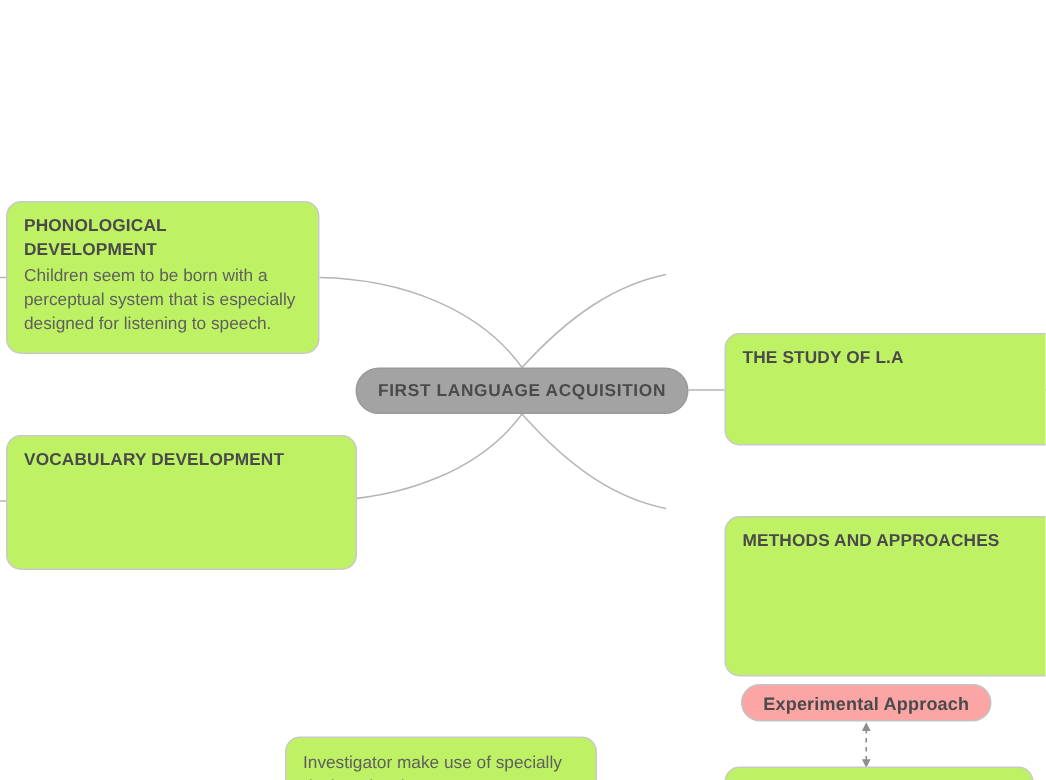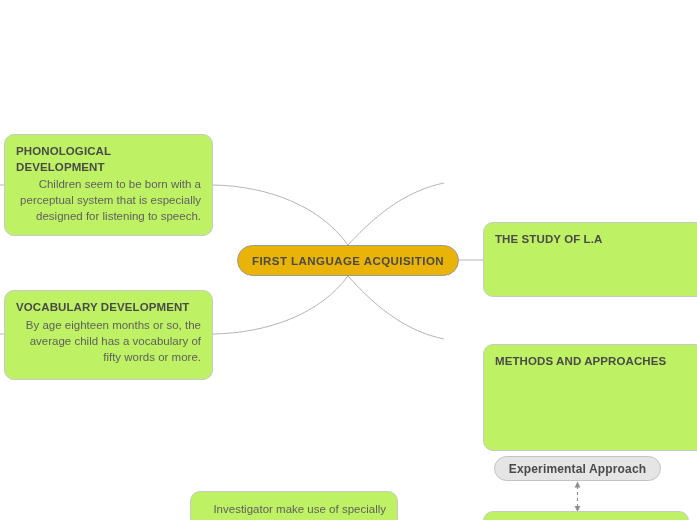--- a/index.html
+++ b/index.html
@@ -41,63 +41,62 @@
     color: #4a4a4a;
     line-height: 15.5px;
     letter-spacing: 0.1px;
     margin: 0 0 1px 0;
   }
   .node-body {
     font-size: 11.5px;
     color: #5f5f5f;
     line-height: 16px;
     margin: 0;
-    text-align: right;
   }
   .node-body.justify {
     text-align: justify;
   }
   .pill {
     position: absolute;
     box-sizing: border-box;
-    background: #eab308;
+    background: #a3a3a3;
     border: 1.4px solid #9a9a9a;
     border-radius: 999px;
     display: flex;
     align-items: center;
     justify-content: center;
   }
   .pill-label {
     font-size: 11.5px;
     font-weight: bold;
     color: #4a4a4a;
     letter-spacing: 0.45px;
     white-space: nowrap;
   }
   .pill-sub {
     position: absolute;
     box-sizing: border-box;
-    background: #e5e5e5;
+    background: #fca5a5;
     border: 1px solid #c3c3c3;
     border-radius: 999px;
     display: flex;
     align-items: center;
     justify-content: center;
   }
   .pill-sub-label {
     font-size: 12px;
     font-weight: bold;
     color: #4a4a4a;
     letter-spacing: 0.15px;
     white-space: nowrap;
   }
 
   
   #node-phonological { left: 4px;   top: 134px; width: 209px; height: 102px; }
-  #node-vocabulary   { left: 4px;   top: 290px; width: 209px; height: 90px;  }
+  #node-vocabulary   { left: 4px;   top: 290px; width: 234px; height: 90px;  }
   #node-central      { left: 237px; top: 245px; width: 222px; height: 31px;  }
   #node-study        { left: 483px; top: 222px; width: 238px; height: 75px;  }
   #node-methods      { left: 483px; top: 344px; width: 236px; height: 107px; }
   #node-experimental { left: 494px; top: 456px; width: 167px; height: 25px;  }
   #node-investigator { left: 190px; top: 491px; width: 208px; height: 60px;  }
   #node-bottomright  { left: 483px; top: 511px; width: 206px; height: 60px;  }
 </style>
 </head>
 <body>
 
@@ -126,21 +125,20 @@
     <polygon points="577.5,512 574.6,506.1 580.4,506.1" fill="#8e8e8e"></polygon>
   </svg>
 
   <div class="node" id="node-phonological">
     <div class="node-title">PHONOLOGICAL DEVELOPMENT</div>
     <div class="node-body">Children seem to be born with a perceptual system that is especially designed for listening to speech.</div>
   </div>
 
   <div class="node" id="node-vocabulary">
     <div class="node-title">VOCABULARY DEVELOPMENT</div>
-    <div class="node-body">By age eighteen months or so, the average child has a vocabulary of fifty words or more.</div>
   </div>
 
   <div class="pill" id="node-central">
     <span class="pill-label">FIRST LANGUAGE ACQUISITION</span>
   </div>
 
   <div class="node" id="node-study">
     <div class="node-title">THE STUDY OF L.A</div>
   </div>
 

